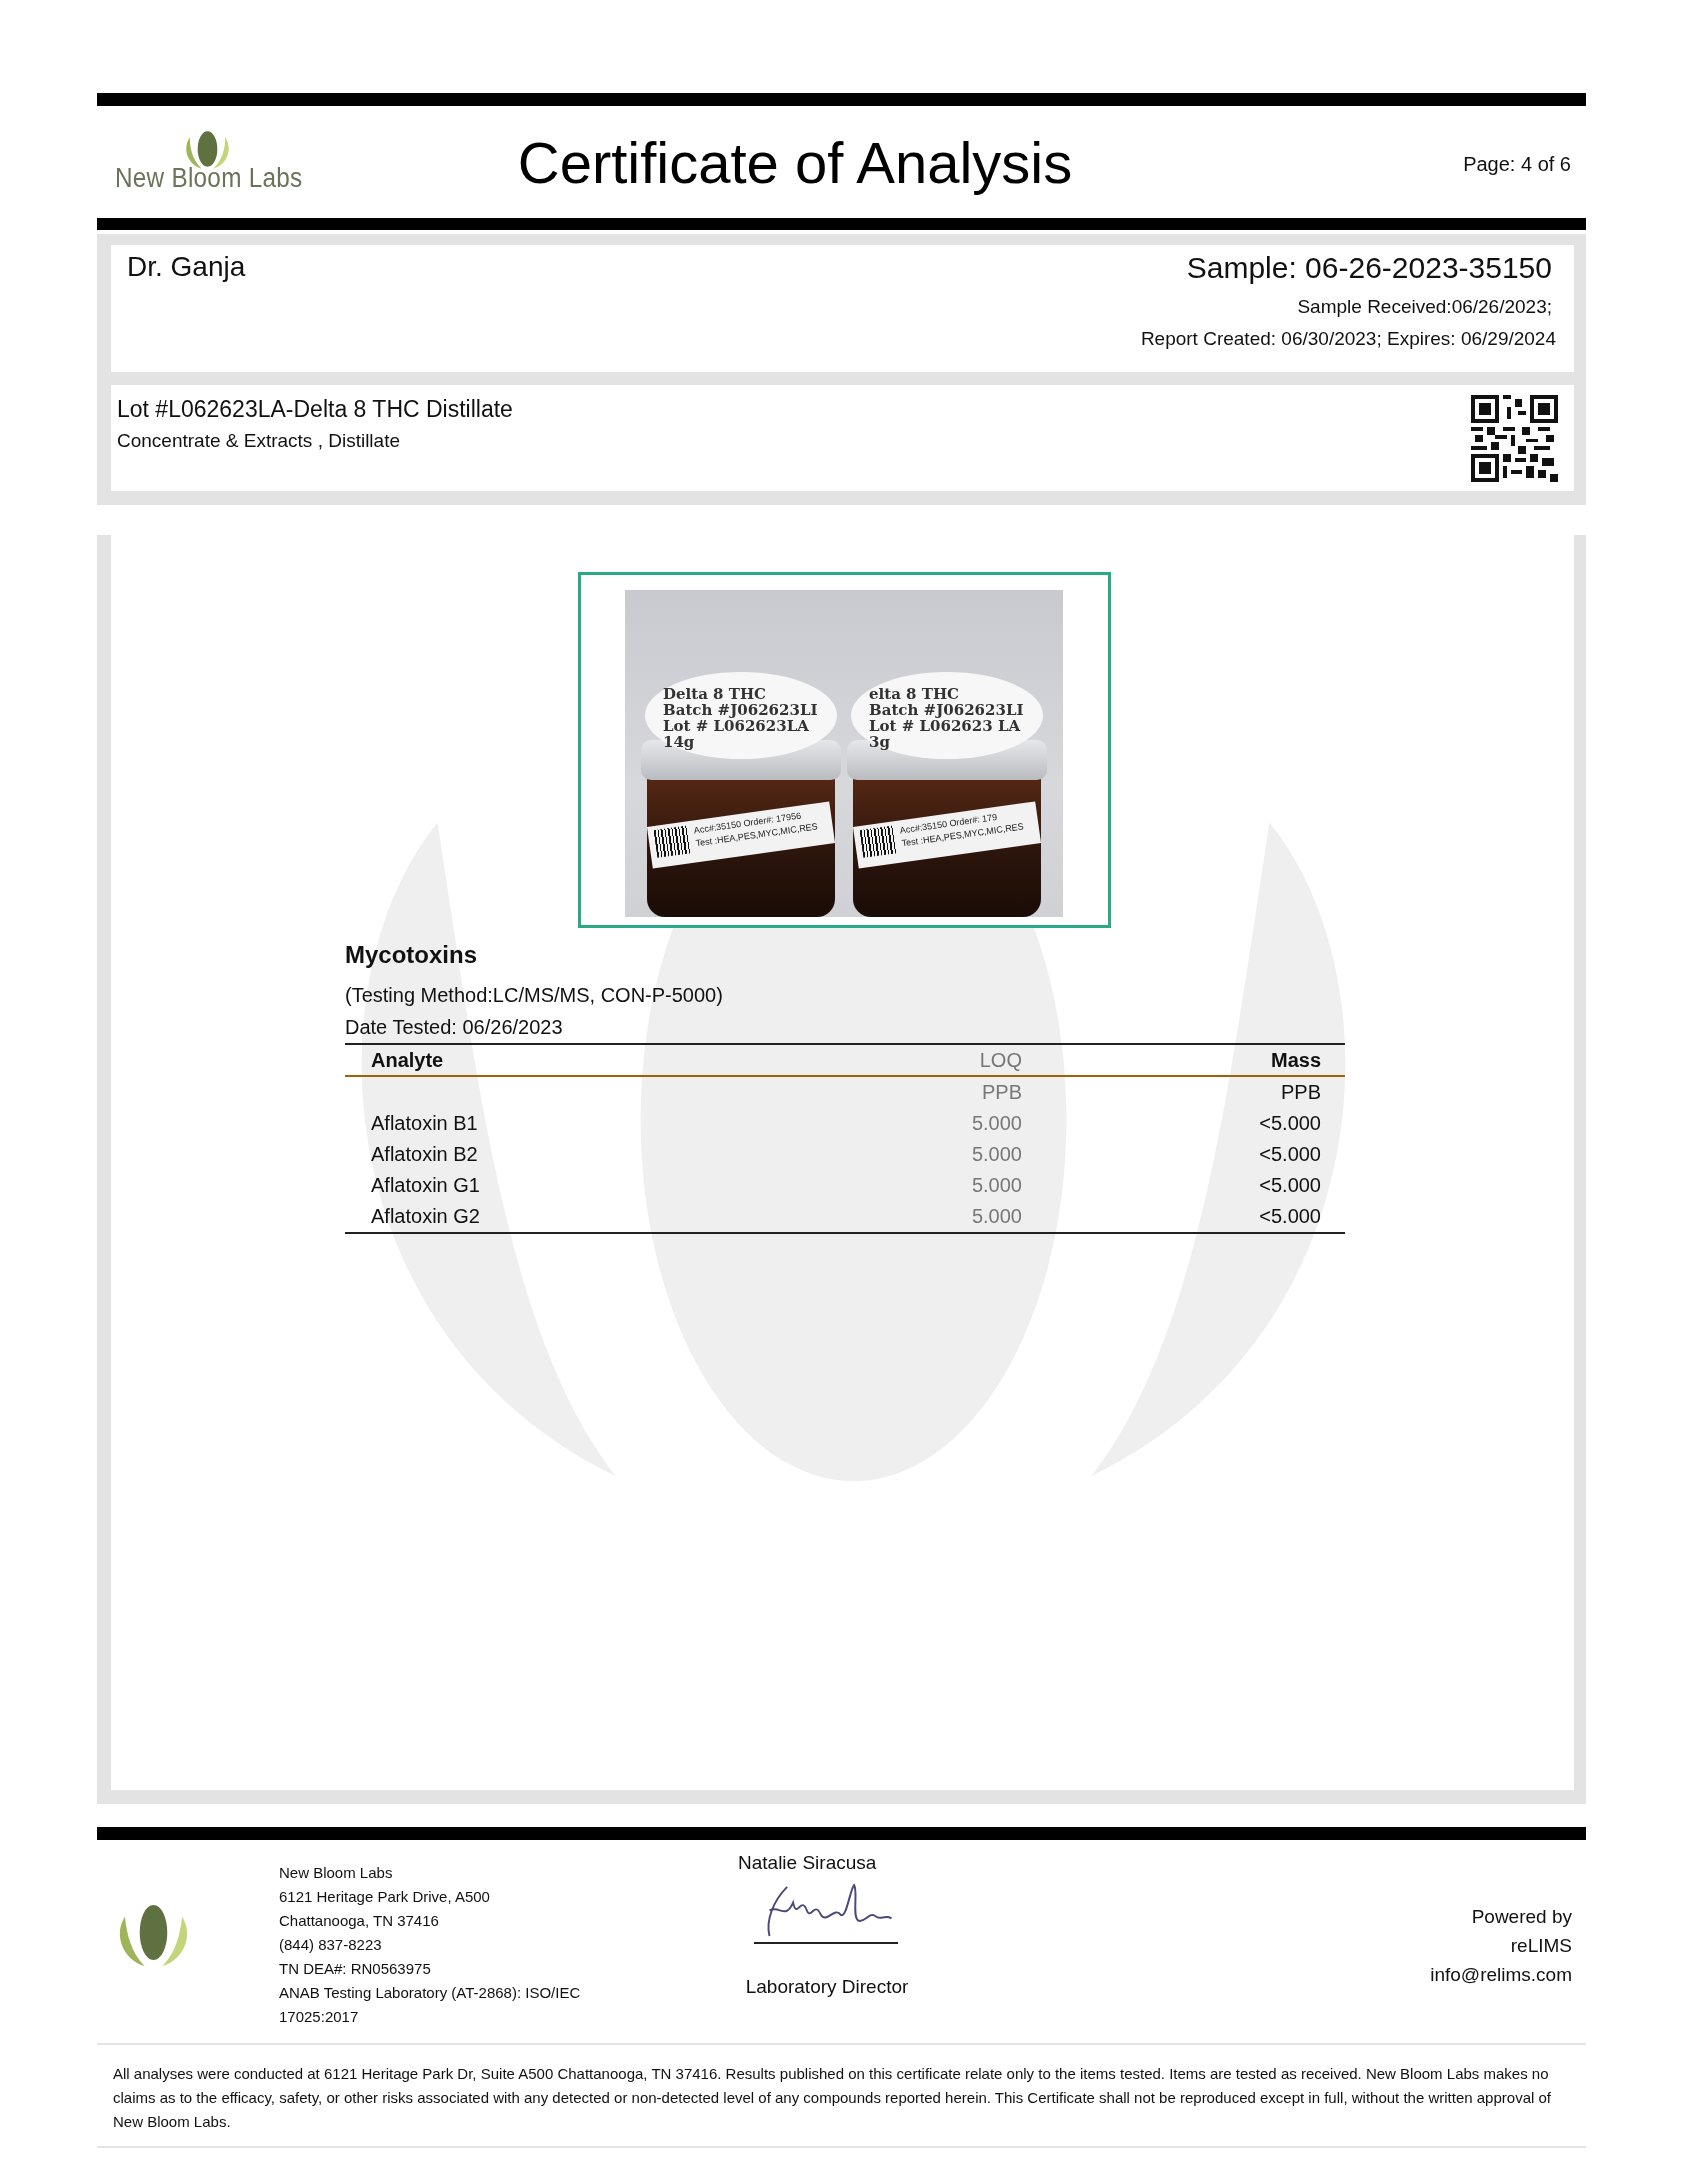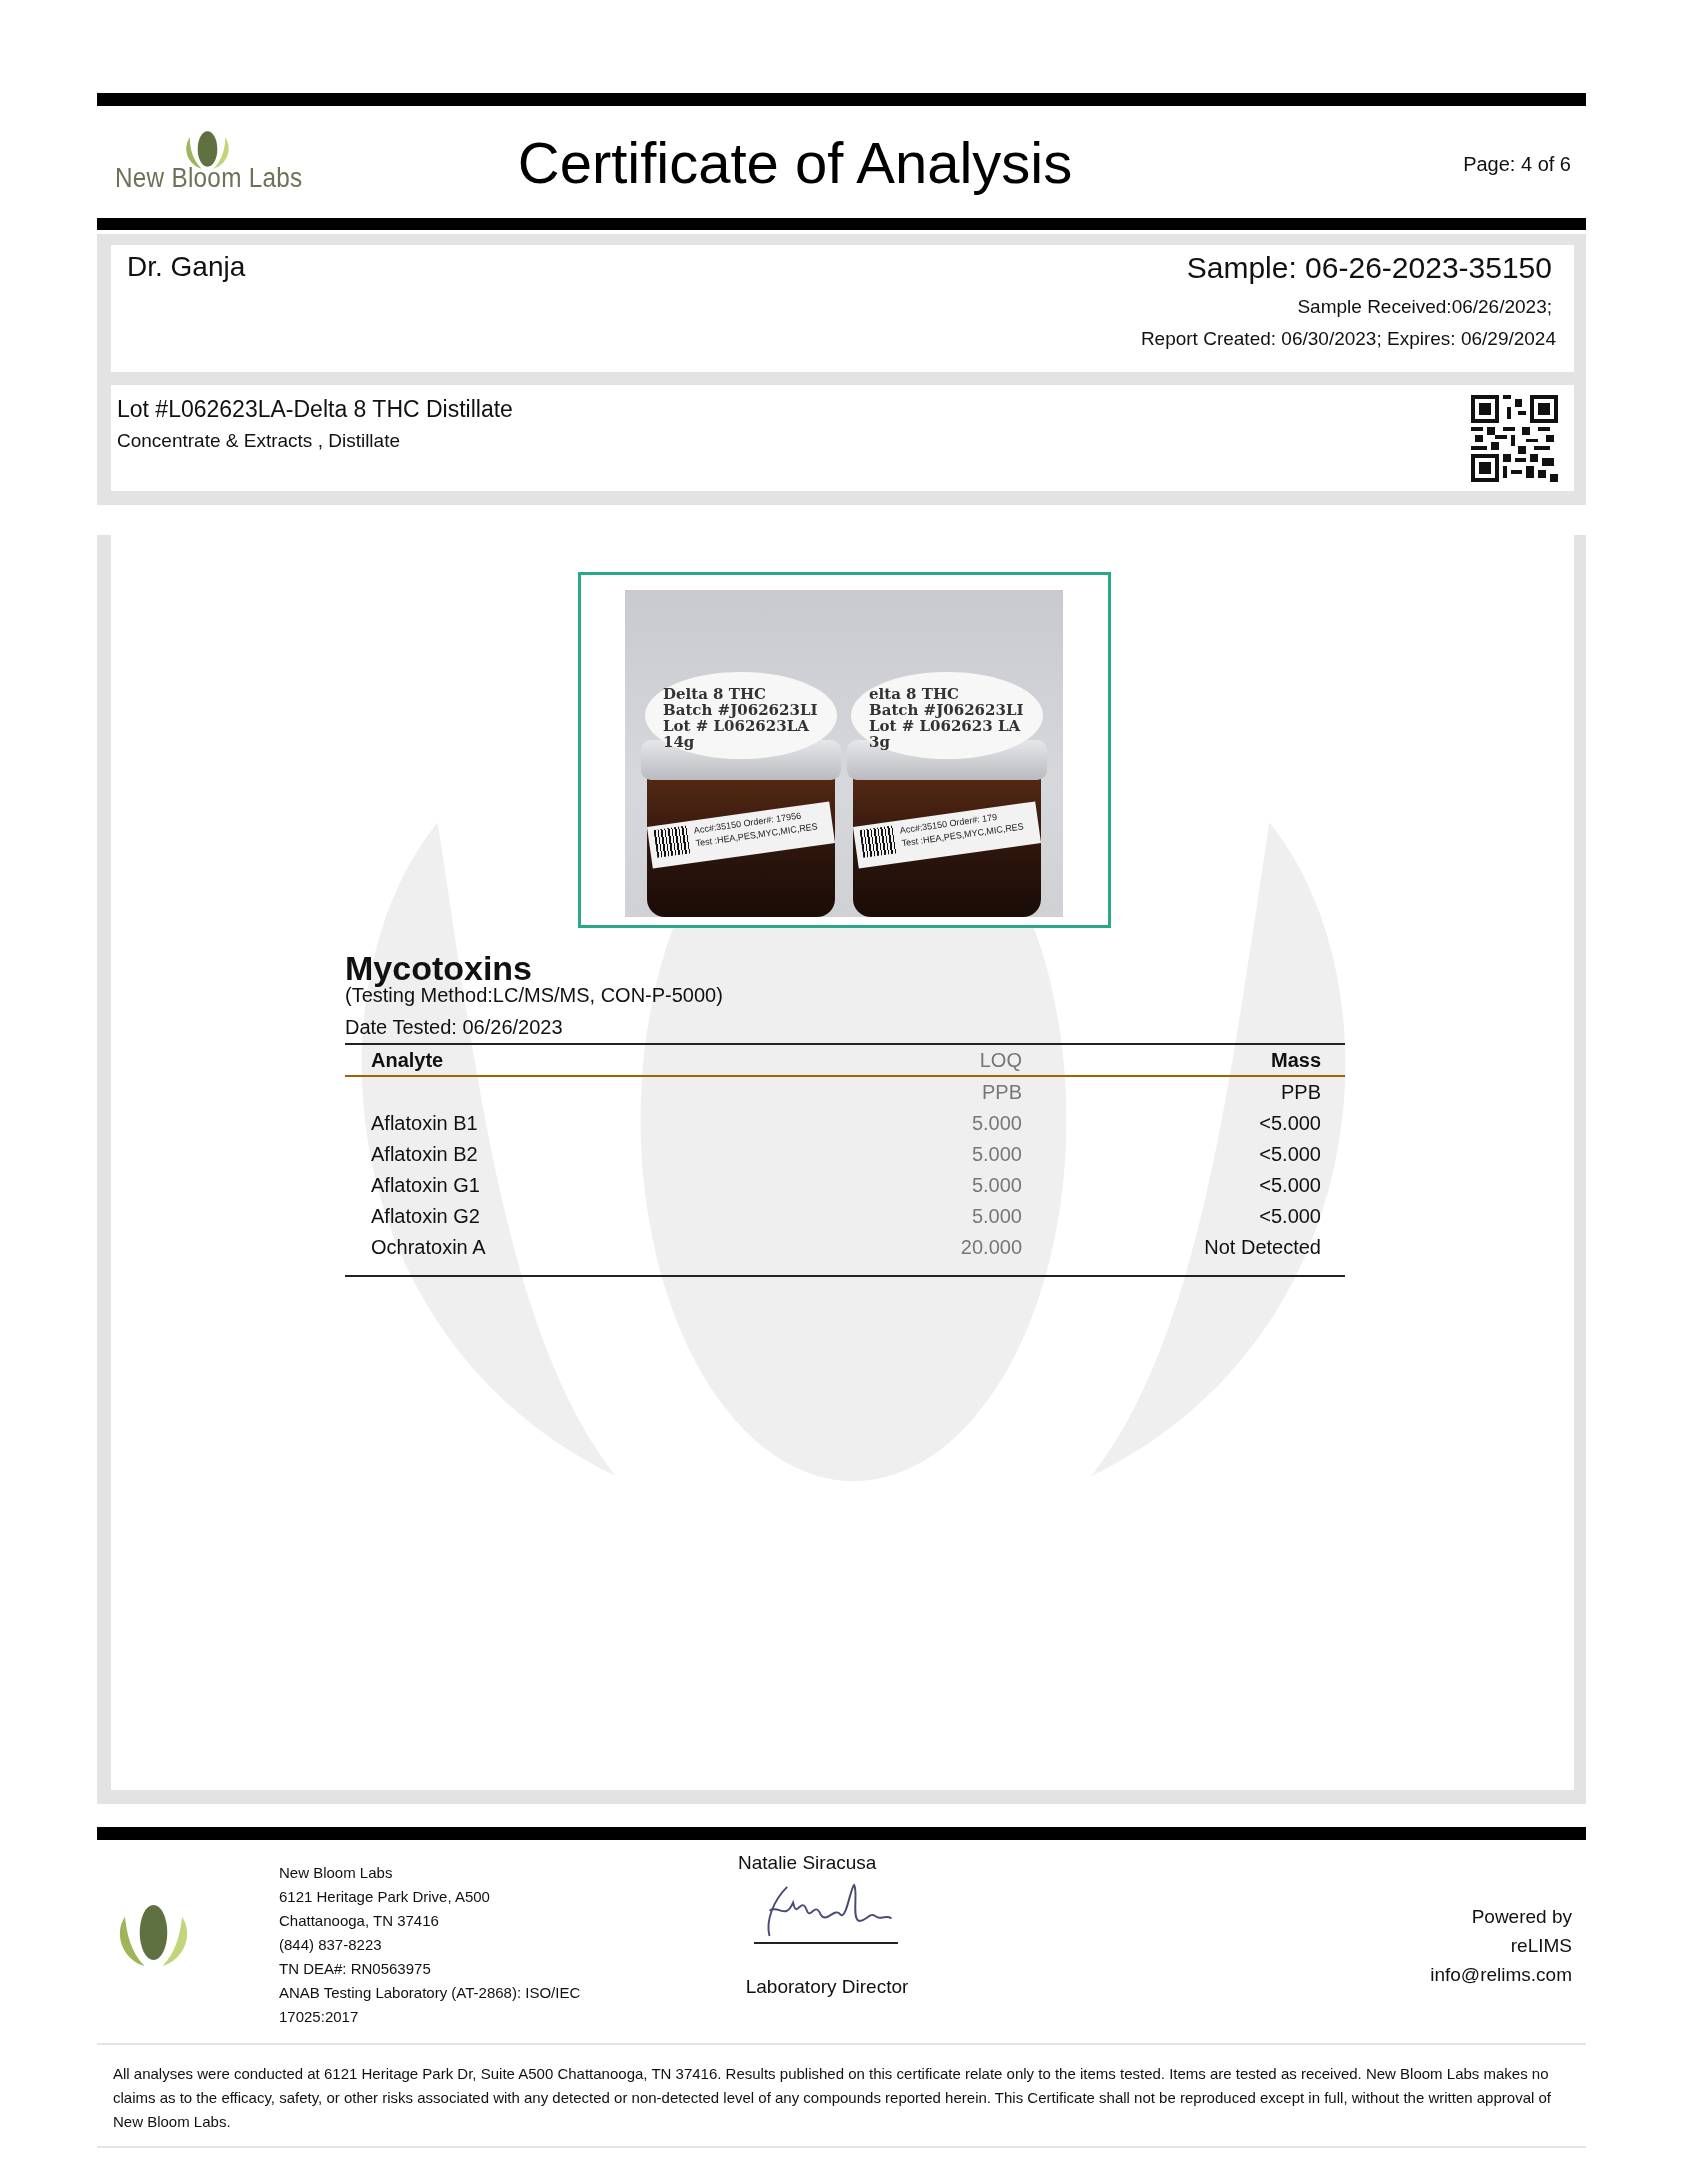--- a/index.html
+++ b/index.html
@@ -21,21 +21,21 @@
   .main-frame { position: absolute; left: 97px; top: 535px; width: 1489px; height: 1269px; background: #e3e3e3; }
   .main-inner { position: absolute; left: 111px; top: 535px; width: 1463px; height: 1255px; background: #fff; overflow: hidden; }
   .photo-frame { position: absolute; left: 578px; top: 572px; width: 533px; height: 356px; border: 3px solid #2aa88a; background: #fff; }
   .photo { position: absolute; left: 44px; top: 15px; width: 438px; height: 327px; background: linear-gradient(#c8cacf, #d6d8dc 60%, #cfd1d5); overflow: hidden; }
   .jar { position: absolute; bottom: 0; width: 204px; height: 238px; }
   .jar .body { position: absolute; bottom: 0; left: 8px; width: 188px; height: 149px; background: linear-gradient(#5a2a15, #2a140c 60%, #1a0c06); border-radius: 6px 6px 18px 18px; }
   .jar .label { position: absolute; bottom: 61px; left: 10px; width: 184px; height: 42px; background: #f2f2f2; transform: rotate(-8deg); font-size: 9px; color: #222; padding: 4px 6px 0 46px; line-height: 13px; }
   .jar .barcode { position: absolute; left: 6px; top: 4px; width: 34px; height: 28px; background: repeating-linear-gradient(90deg, #111 0 2px, #f2f2f2 2px 4px, #111 4px 5px, #f2f2f2 5px 7px); }
   .jar .lid { position: absolute; bottom: 137px; left: 2px; width: 200px; height: 40px; background: linear-gradient(#e6e7ea, #b9bbc0); border-radius: 10px; }
   .jar .cap { position: absolute; bottom: 158px; left: 6px; width: 192px; height: 87px; background: #f7f7f7; border-radius: 50%; font-family: "DejaVu Serif", serif; font-size: 15px; color: #333; padding: 14px 0 0 18px; line-height: 16px; font-weight: bold; }
-  .section-title { position: absolute; left: 345px; top: 941px; font-size: 34px; font-weight: bold; margin-top: 8px; }
+  .section-title { position: absolute; left: 345px; top: 941px; font-size: 24px; font-weight: bold; }
   .method { position: absolute; left: 345px; top: 984px; font-size: 20px; }
   .tested { position: absolute; left: 345px; top: 1016px; font-size: 20px; }
   .tbl { position: absolute; left: 345px; top: 1043px; width: 1000px; border-top: 2px solid #222; border-bottom: 2px solid #222; }
   .tr { display: flex; height: 31px; align-items: center; font-size: 20px; }
   .tr.head { border-bottom: 2px solid #a16207; height: 32px; }
   .c-analyte { width: 26px; }
   .c-name { flex: 1; }
   .c-loq { width: 198px; text-align: right; color: #777; }
   .c-mass { width: 323px; text-align: right; padding-right: 24px; }
   .head .c-name, .head .c-mass { font-weight: bold; }
@@ -196,26 +196,20 @@
     <span class="c-name">Aflatoxin G1</span>
     <span class="c-loq">5.000</span>
     <span class="c-mass">&lt;5.000</span>
   </div>
   <div class="tr">
     <span class="c-analyte"></span>
     <span class="c-name">Aflatoxin G2</span>
     <span class="c-loq">5.000</span>
     <span class="c-mass">&lt;5.000</span>
   </div>
-  <div class="tr" style="margin-bottom:12px;">
-    <span class="c-analyte"></span>
-    <span class="c-name">Ochratoxin A</span>
-    <span class="c-loq">20.000</span>
-    <span class="c-mass">Not Detected</span>
-  </div>
 </div>
 
 <div class="bar" style="top:1827px;height:13px;"></div>
 <div class="abs" style="left:113px;top:1903px;width:81px;height:65px;">
   <svg width="81" height="65" viewBox="0 0 82 66">
     <path d="M12 14 C0 32 10 58 32 64 C18 50 14 32 12 14 Z" fill="#9fb55a"></path>
     <path d="M70 14 C82 32 72 58 50 64 C64 50 68 32 70 14 Z" fill="#c3d57a"></path>
     <ellipse cx="41" cy="30" rx="14" ry="28" fill="#5f7140"></ellipse>
   </svg>
 </div>

